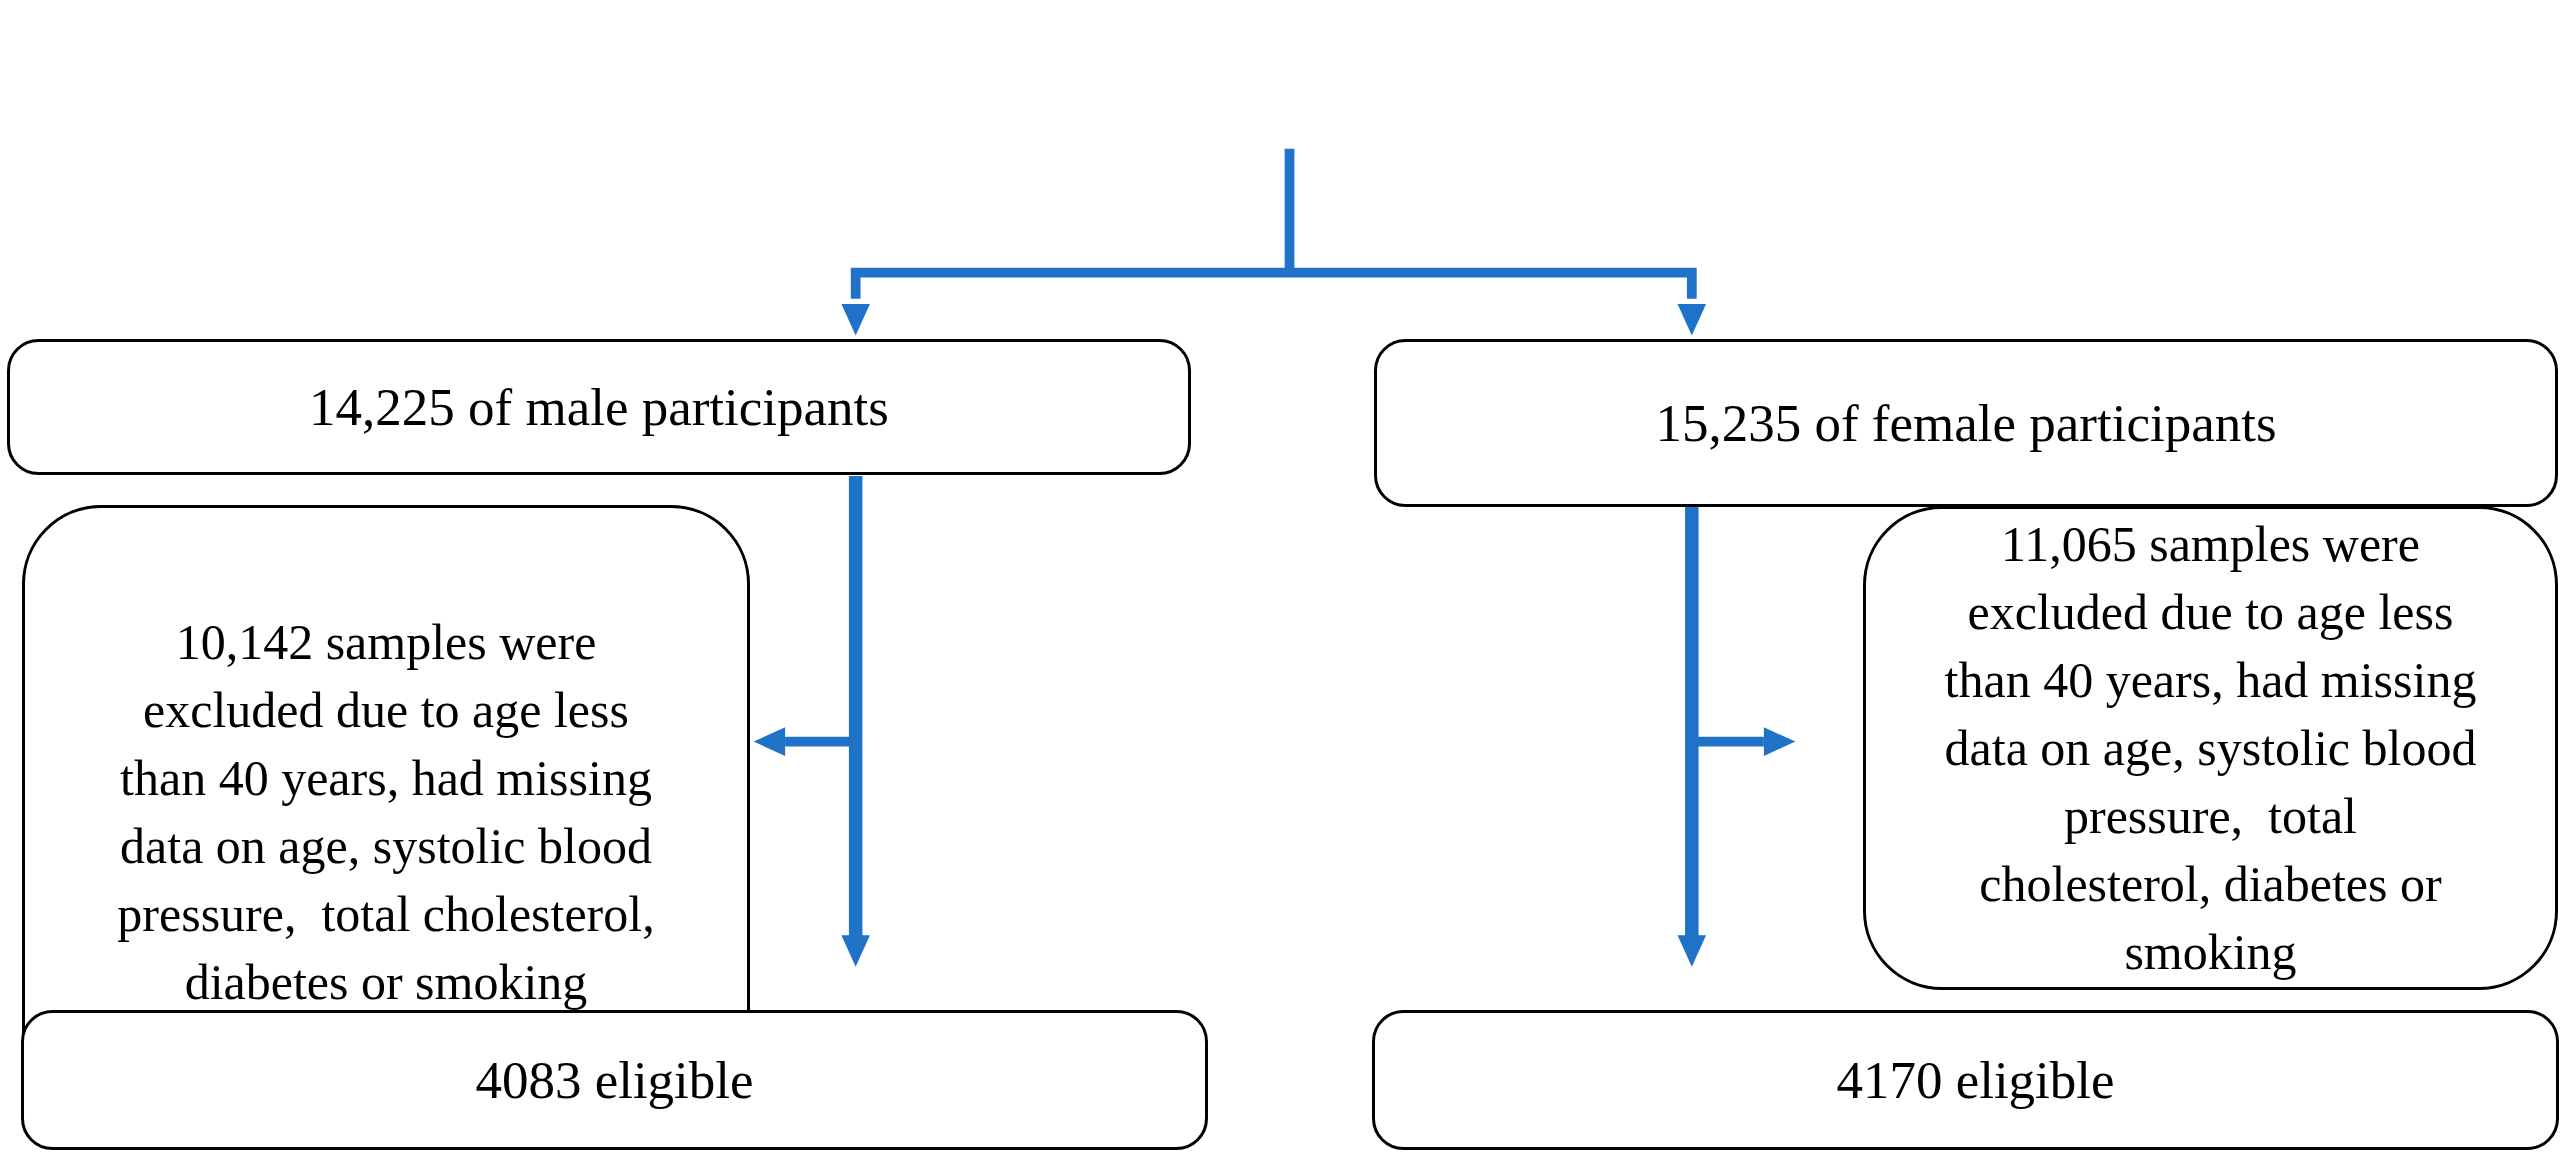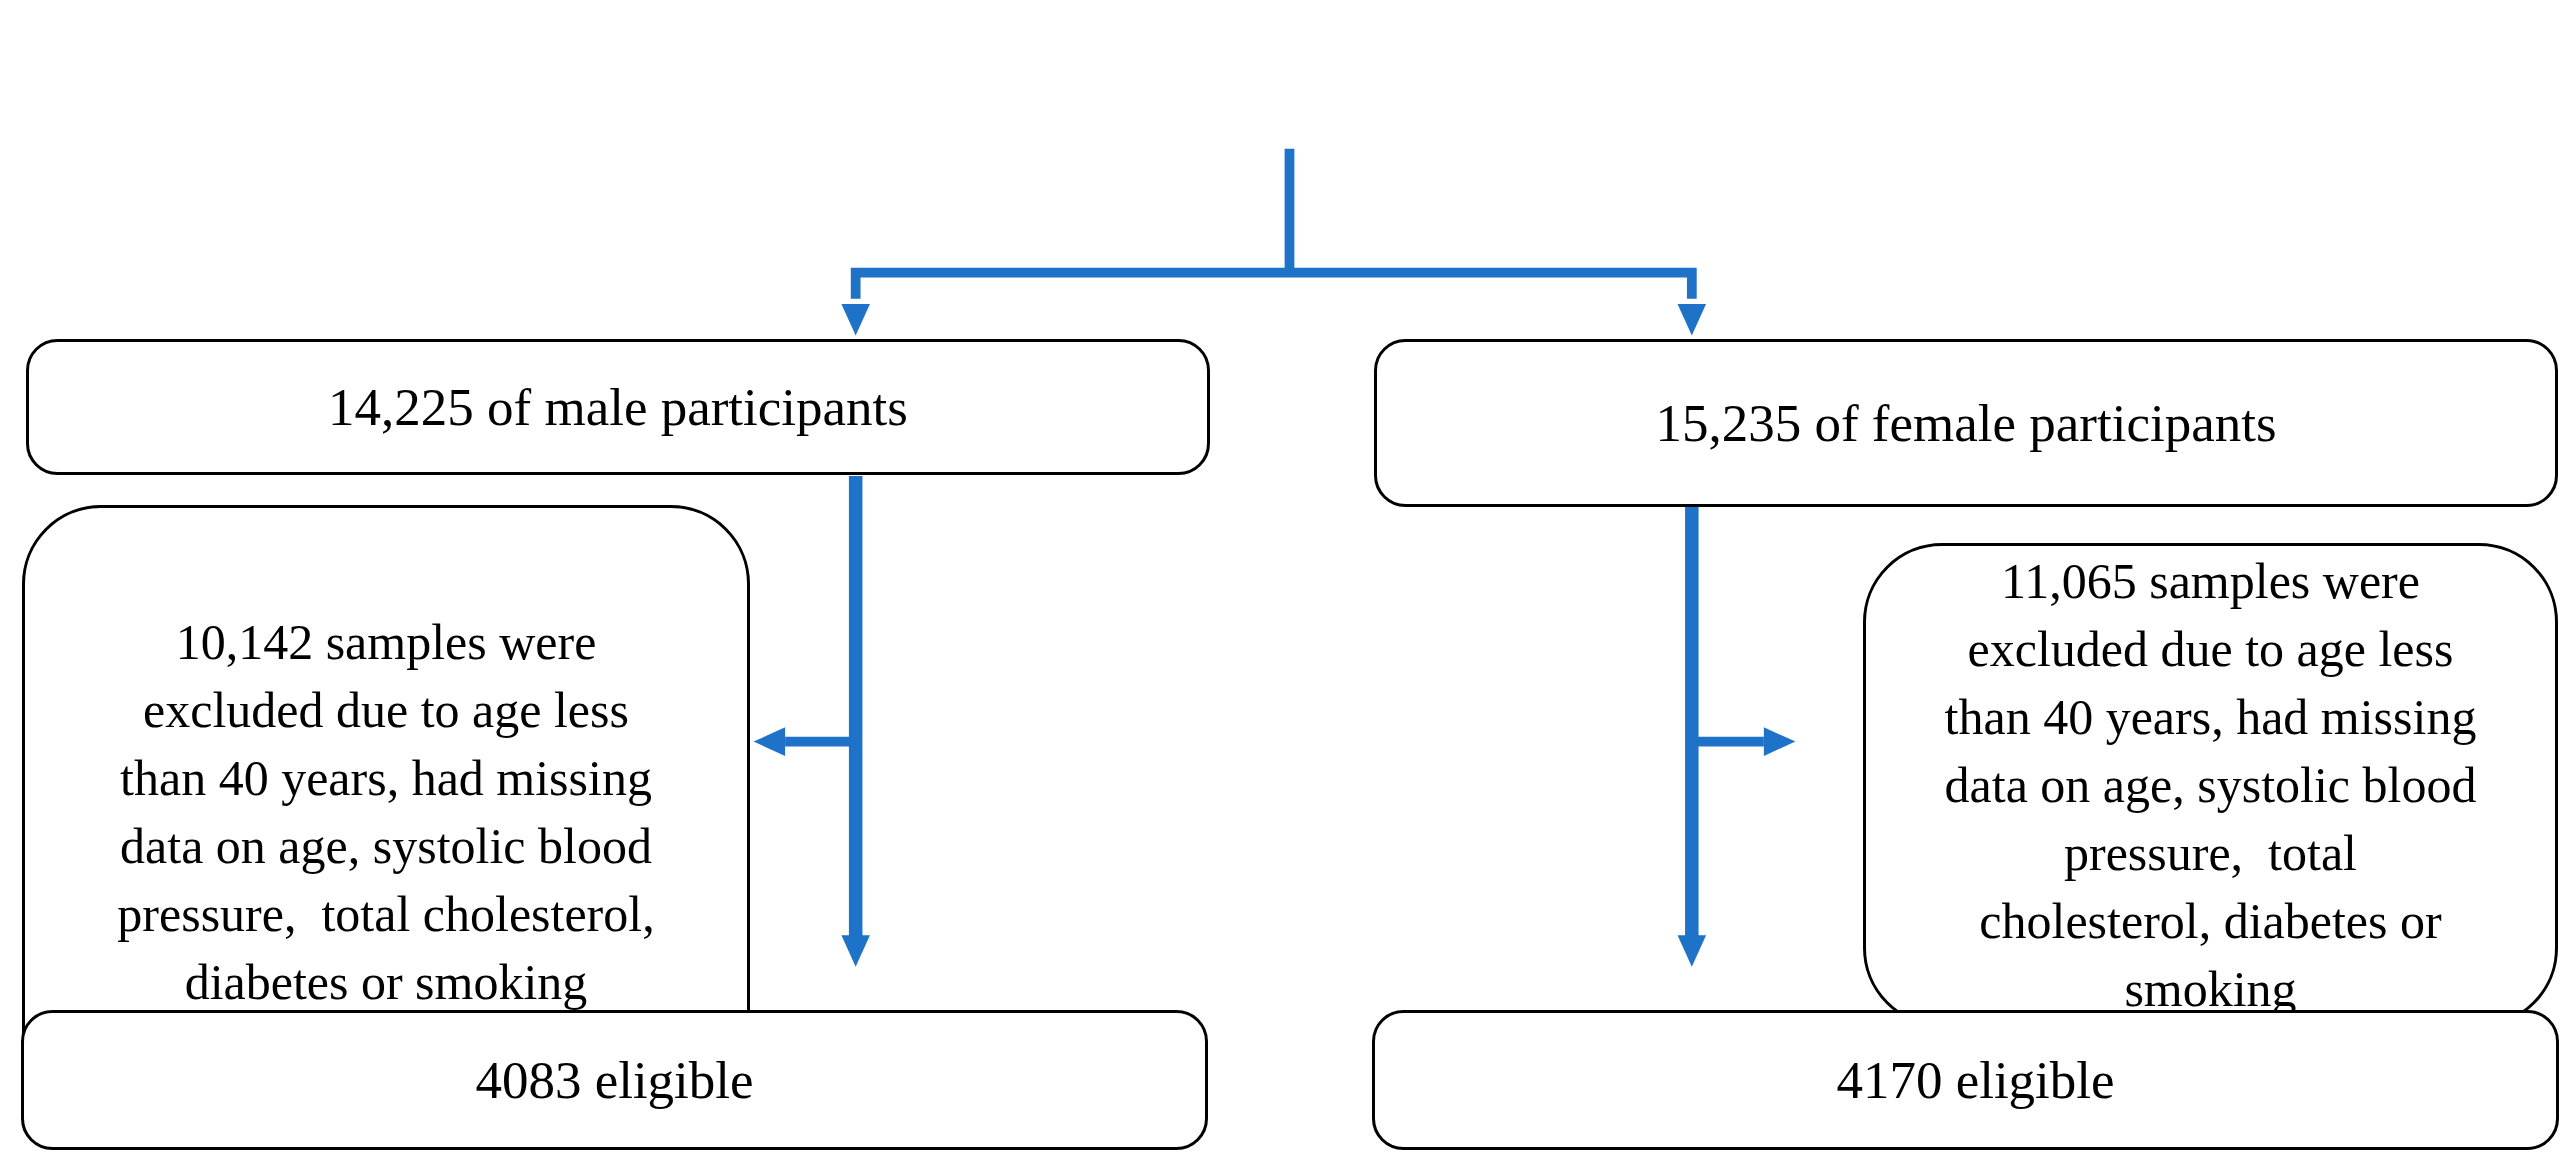--- a/index.html
+++ b/index.html
@@ -56,24 +56,24 @@
   }
   .node--round {
     border-radius: 79px;
   }
   .node--round .label {
     font-size: 50px;
     line-height: 1.36;
   }
   
   .node-total    { left: 700px;  top: 10.5px;   width: 1186px; height: 138px; }
-  .node-male     { left: 26px;   top: 339px;  width: 1184px; height: 136px; }
+  .node-male     { left: 7px;   top: 339px;  width: 1184px; height: 136px; }
   .node-female   { left: 1374px; top: 339px;  width: 1184px; height: 168px; }
   .node-male-ex  { left: 22px;   top: 505px;  width: 728px;  height: 614px; padding: 15px 22.5px; }
-  .node-fem-ex   { left: 1863px; top: 506px;  width: 695px;  height: 484px; padding: 9px 27px; margin-top: 37px; }
+  .node-fem-ex   { left: 1863px; top: 506px;  width: 695px;  height: 484px; padding: 9px 27px; }
   .node-male-el  { left: 21px;   top: 1010px; width: 1187px; height: 140px; }
   .node-fem-el   { left: 1372px; top: 1010px; width: 1187px; height: 140px; padding-left: 20px; }
 </style>
 </head>
 <body>
 
 <div class="canvas">
 
   <svg class="connectors" viewBox="0 0 3432 1548" xmlns="http://www.w3.org/2000/svg">
 

